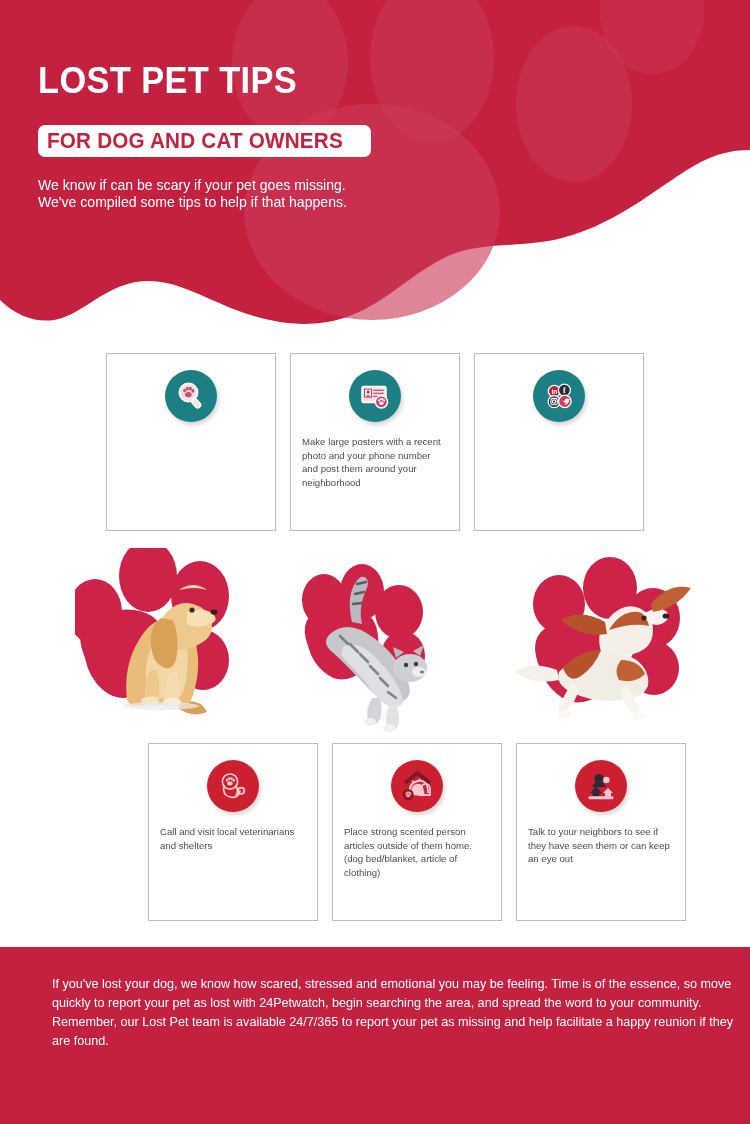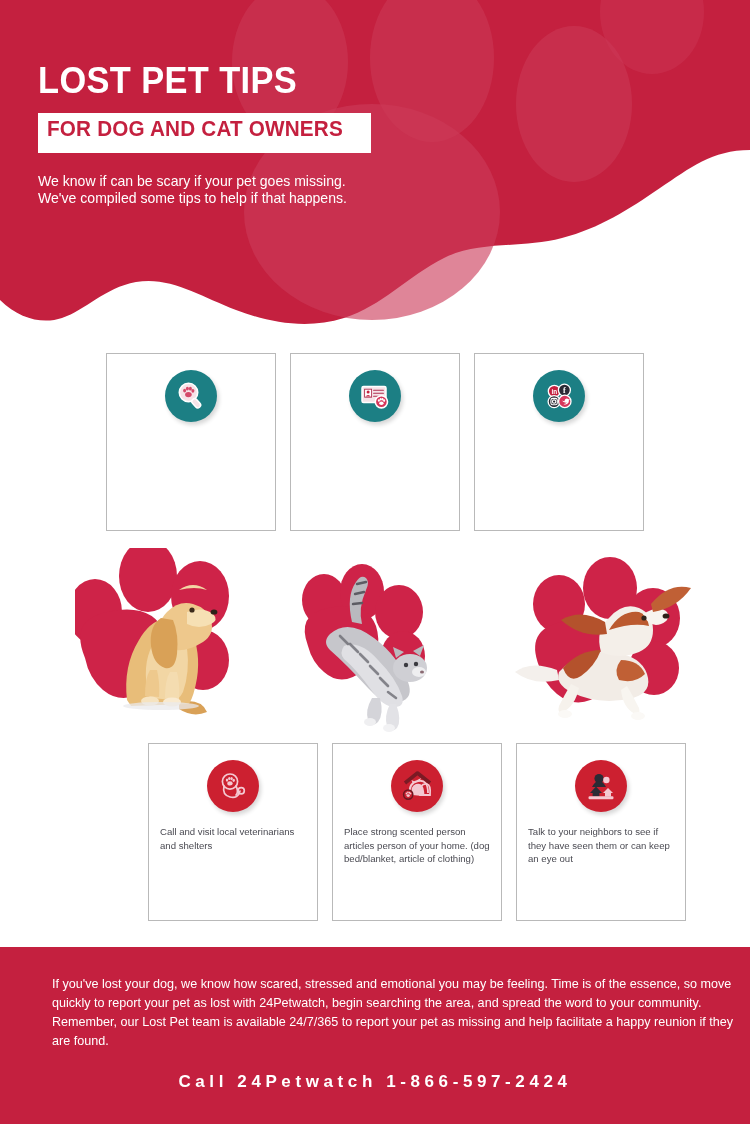--- a/index.html
+++ b/index.html
@@ -37,22 +37,23 @@
     color: #ffffff;
     line-height: 1.0;
     font-stretch: condensed;
     transform: scaleX(0.93);
     transform-origin: left center;
     white-space: nowrap;
   }
   #subtitle-wrap {
     display: inline-block;
     background: #ffffff;
-    padding: 5px 9px 13px 9px;
-    margin-top: 14px;
+    padding: 5px 9px 5px 9px;
+    margin-top: 26px;
+    border-radius: 7px;
   }
   #subtitle {
     font-size: 22px;
     font-weight: bold;
     color: #c4203f;
     letter-spacing: 0.2px;
     line-height: 1.0;
     transform: scaleX(0.94);
     transform-origin: left center;
     white-space: nowrap;
@@ -230,20 +231,21 @@
           <circle cx="23.4" cy="22.8" r="6.1" fill="#d7365b" stroke="#ffffff" stroke-width="1.6"></circle>
           <g fill="#ffffff">
             <ellipse cx="23.4" cy="24.3" rx="2.2" ry="1.7"></ellipse>
             <ellipse cx="20.9" cy="21.5" rx="1" ry="1.3"></ellipse>
             <ellipse cx="22.7" cy="20.3" rx="1" ry="1.3"></ellipse>
             <ellipse cx="24.5" cy="20.3" rx="1" ry="1.3"></ellipse>
             <ellipse cx="26.1" cy="21.6" rx="1" ry="1.3"></ellipse>
           </g>
         </svg>
       </div>
+      <div class="card-text">Make large posters with a recent photo and your phone number and post them around your neighborhood</div>
     </div>
 
     <div class="card">
       <div class="icon-badge teal">
         <svg width="34" height="34" viewBox="0 0 34 34">
 
           <circle cx="12.3" cy="12.3" r="6" fill="#c4203f" stroke="#ffffff" stroke-width="1.3"></circle>
           <text x="12.3" y="15.2" font-family="Liberation Sans, sans-serif" font-size="6.4" font-weight="bold" fill="#ffffff" text-anchor="middle">in</text>
 
           <circle cx="22.4" cy="11.1" r="6" fill="#2b2b35" stroke="#ffffff" stroke-width="1.3"></circle>
@@ -432,21 +434,21 @@
           <circle cx="8.2" cy="25.6" r="4.6" fill="#cc2030" stroke="#6d1620" stroke-width="1.5"></circle>
           <g fill="#f4c9d2">
             <ellipse cx="8.2" cy="26.6" rx="1.7" ry="1.3"></ellipse>
             <ellipse cx="6.4" cy="24.4" rx="0.8" ry="1"></ellipse>
             <ellipse cx="7.9" cy="23.6" rx="0.8" ry="1"></ellipse>
             <ellipse cx="9.4" cy="23.7" rx="0.8" ry="1"></ellipse>
             <ellipse cx="10.6" cy="24.6" rx="0.8" ry="1"></ellipse>
           </g>
         </svg>
       </div>
-      <div class="card-text">Place strong scented person articles person of your home. (dog bed/blanket, article of clothing)</div>
+      <div class="card-text">Place strong scented person articles outside of them home. (dog bed/blanket, article of clothing)</div>
     </div>
 
     <div class="card">
       <div class="icon-badge crimson">
         <svg width="34" height="34" viewBox="0 0 34 34">
 
           <circle cx="15" cy="9.5" r="4.6" fill="#2b2b35"></circle>
           <path d="M8 18 q3 -6 7 -6 q4 0 7 6Z" fill="#2b2b35"></path>
 
           <circle cx="22.4" cy="11" r="3.2" fill="#f4c9d2"></circle>
@@ -458,16 +460,15 @@
 
           <rect x="4.5" y="27.2" width="25" height="3" rx="1.2" fill="#f4c9d2"></rect>
         </svg>
       </div>
       <div class="card-text">Talk to your neighbors to see if they have seen them or can keep an eye out</div>
     </div>
   </div>
 
   <div id="footer">
     <div id="footer-paragraph">If you've lost your dog, we know how scared, stressed and emotional you may be feeling. Time is of the essence, so move quickly to report your pet as lost with 24Petwatch, begin searching the area, and spread the word to your community. Remember, our Lost Pet team is available 24/7/365 to report your pet as missing and help facilitate a happy reunion if they are found.</div>
-    <div id="cta">Call 24Petwatch 1-866-597-2424</div>
   </div>
 
 </div>
 
 </body></html>

